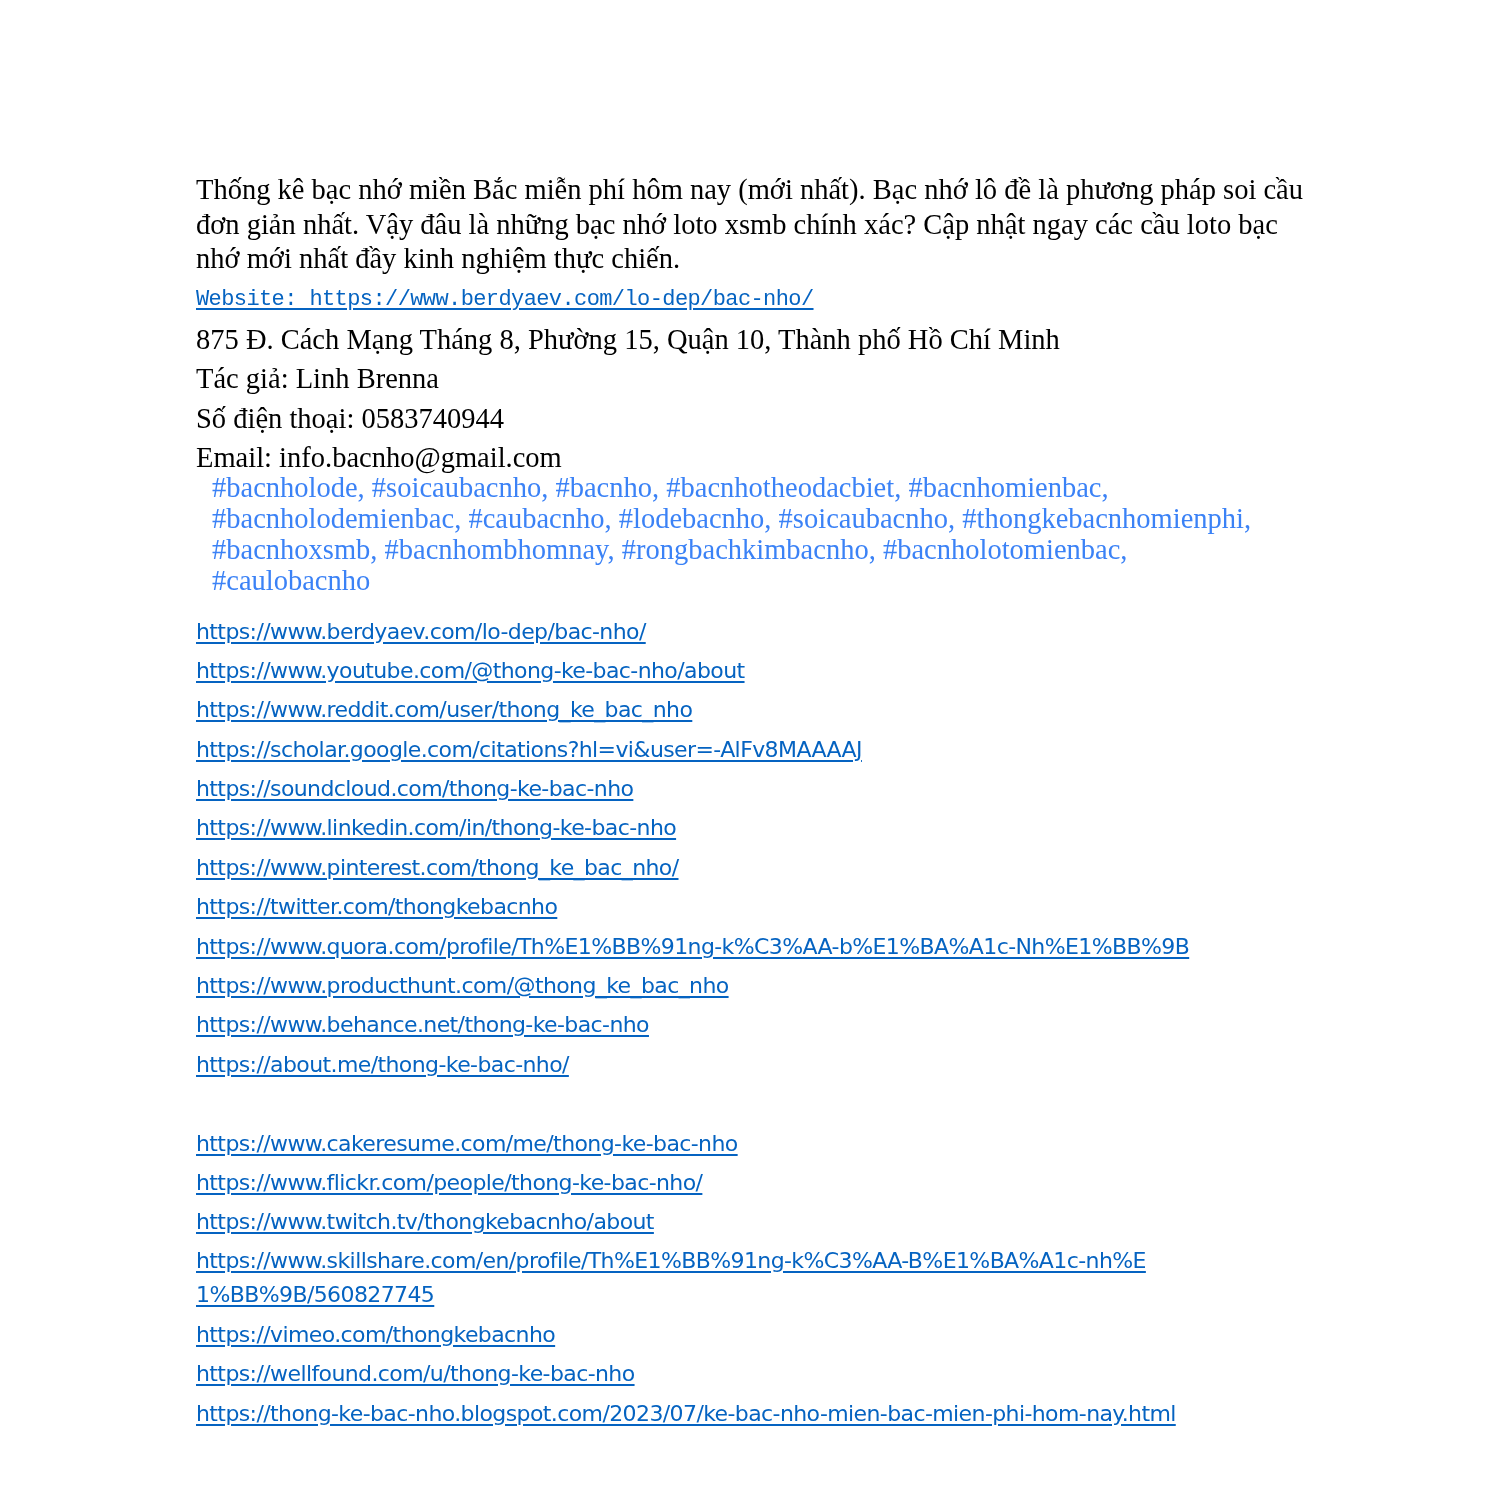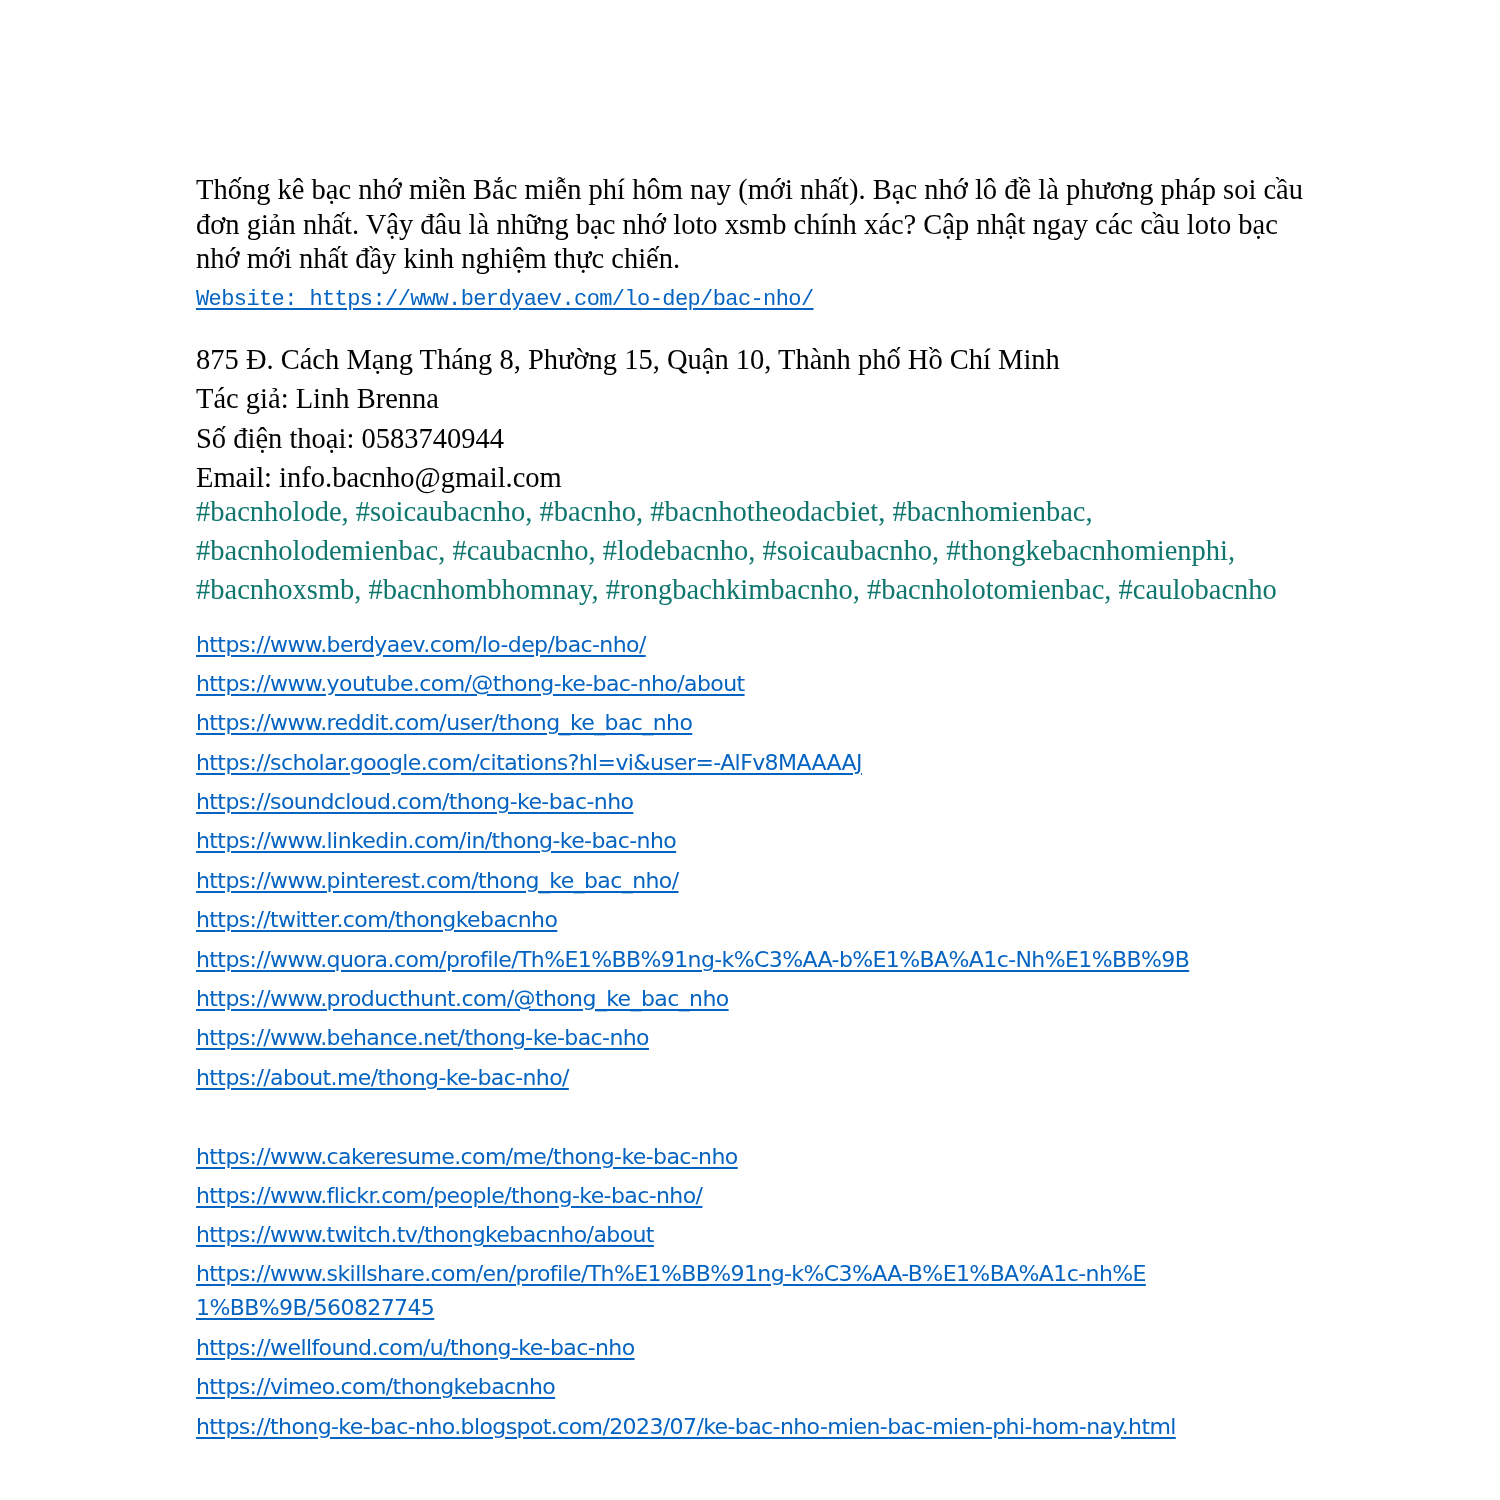--- a/index.html
+++ b/index.html
@@ -50,27 +50,27 @@
     }
     .info-line {
       font-family: "Liberation Serif", "DejaVu Serif", serif;
       font-size: 28.5px;
       color: #000000;
       height: 39.5px;
       line-height: 39.5px;
       margin: 0;
       white-space: nowrap;
     }
-    .info-line.first { margin-top: 24px; }
+    .info-line.first { margin-top: 4px; }
     .hashtags {
       font-family: "Liberation Serif", "DejaVu Serif", serif;
       font-size: 28.5px;
-      line-height: 39px;
-      color: #0f766e;
-      margin: 0;
+      line-height: 31px;
+      color: #3b82f6;
+      margin: 16px;
       margin-top: -6px;
     }
     .links {
       margin-top: 16px;
     }
     .links .link-item {
       height: 39.4px;
       line-height: 39.4px;
     }
     .links .spacer {
@@ -111,17 +111,17 @@
     <a class="link-line link-item">https://www.producthunt.com/@thong_ke_bac_nho</a>
     <a class="link-line link-item">https://www.behance.net/thong-ke-bac-nho</a>
     <a class="link-line link-item">https://about.me/thong-ke-bac-nho/</a>
 
     <div class="spacer"></div>
 
     <a class="link-line link-item">https://www.cakeresume.com/me/thong-ke-bac-nho</a>
     <a class="link-line link-item">https://www.flickr.com/people/thong-ke-bac-nho/</a>
     <a class="link-line link-item">https://www.twitch.tv/thongkebacnho/about</a>
     <a class="link-line link-item wrap link-wrap" style="width:980px; word-break:break-all;">https://www.skillshare.com/en/profile/Th%E1%BB%91ng-k%C3%AA-B%E1%BA%A1c-nh%E1%BB%9B/560827745</a>
+    <a class="link-line link-item">https://vimeo.com/thongkebacnho</a>
     <a class="link-line link-item">https://wellfound.com/u/thong-ke-bac-nho</a>
-    <a class="link-line link-item">https://vimeo.com/thongkebacnho</a>
     <a class="link-line link-item">https://thong-ke-bac-nho.blogspot.com/2023/07/ke-bac-nho-mien-bac-mien-phi-hom-nay.html</a>
   </div>
 </div>
 
 </body></html>

